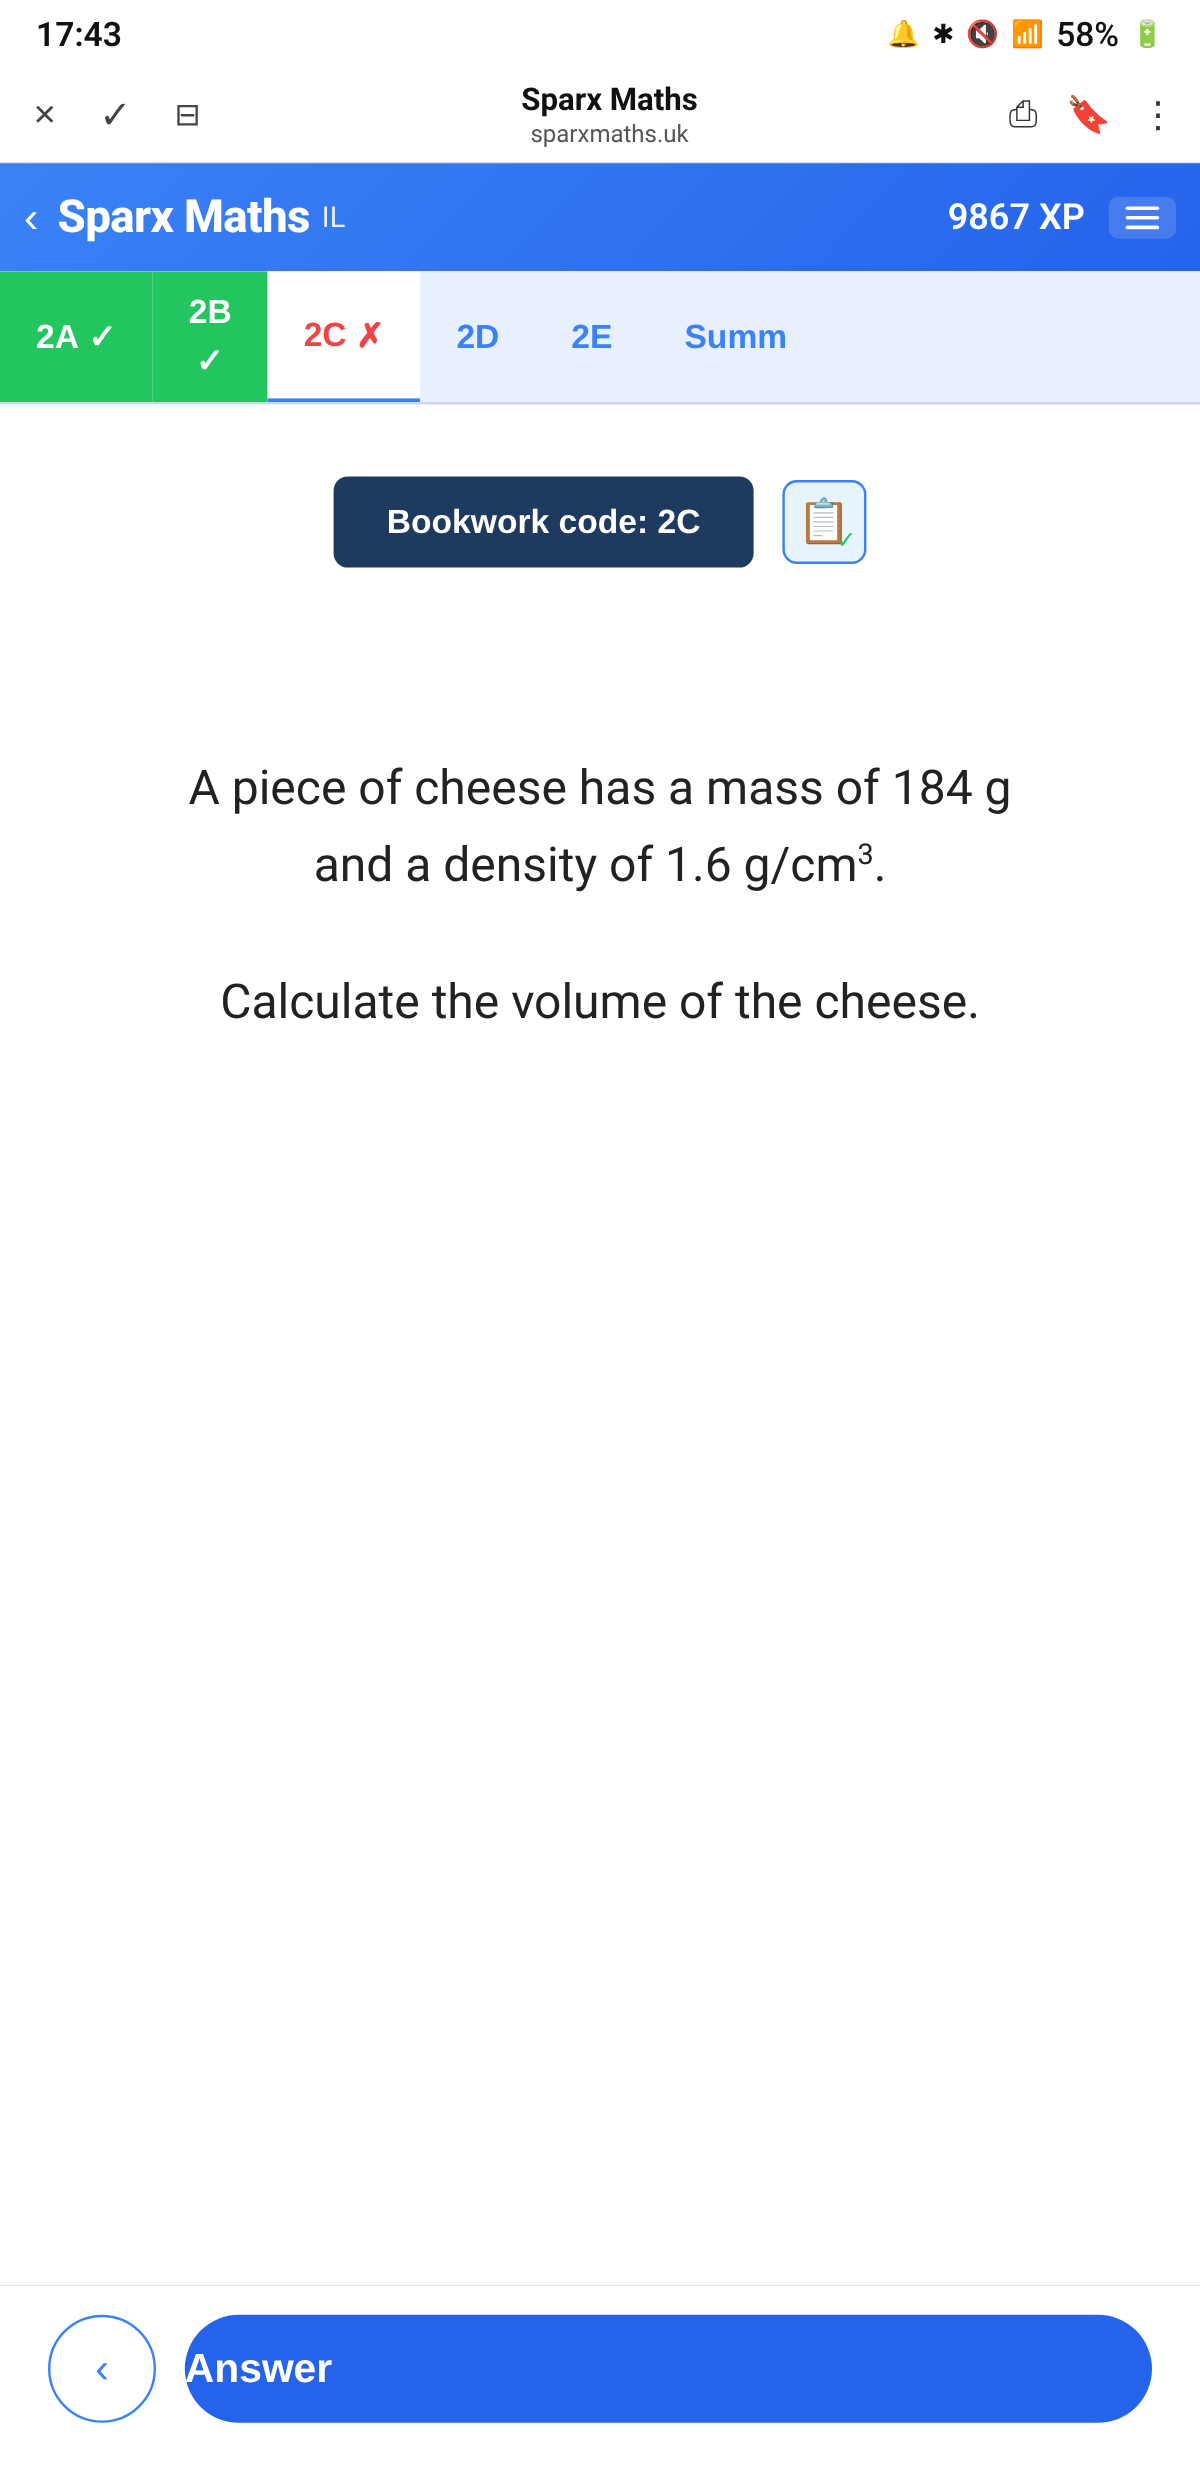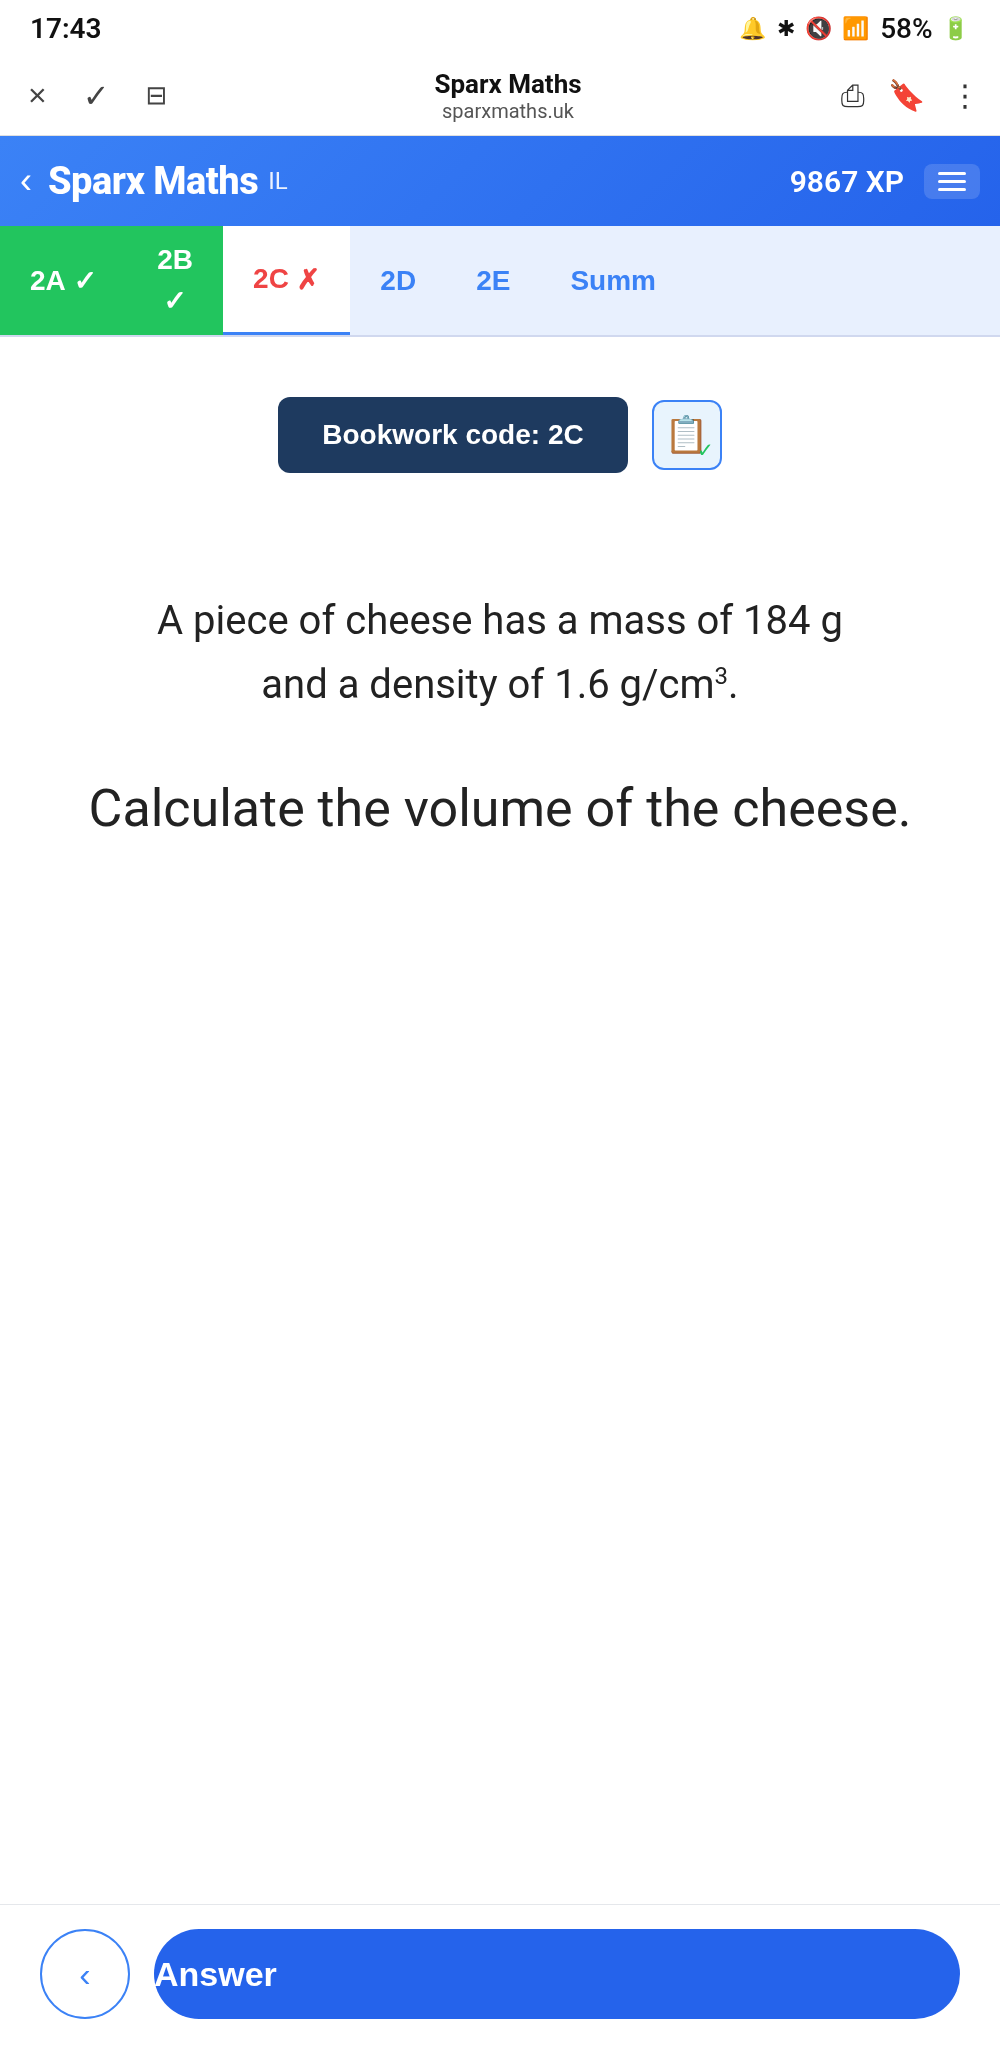--- a/index.html
+++ b/index.html
@@ -195,21 +195,21 @@
       flex-direction: column;
       align-items: center;
       min-height: 1600px;
     }
 
     
     .bookwork-row {
       display: flex;
       align-items: center;
       gap: 24px;
-      margin-bottom: 36px;
+      margin-bottom: 72px;
     }
     .bookwork-code-btn {
       background: #1e3a5f;
       color: #fff;
       font-size: 28px;
       font-weight: 600;
       padding: 22px 44px;
       border-radius: 12px;
       border: none;
       cursor: pointer;
@@ -246,21 +246,21 @@
     .question-text {
       font-size: 40px;
       color: #222;
       line-height: 1.6;
       margin-bottom: 50px;
     }
     .question-text sup {
       font-size: 24px;
     }
     .question-subtext {
-      font-size: 52px;
+      font-size: 40px;
       color: #222;
       line-height: 1.6;
     }
 
     
     .bottom-bar {
       position: fixed;
       bottom: 0;
       left: 0;
       width: 1000px;

